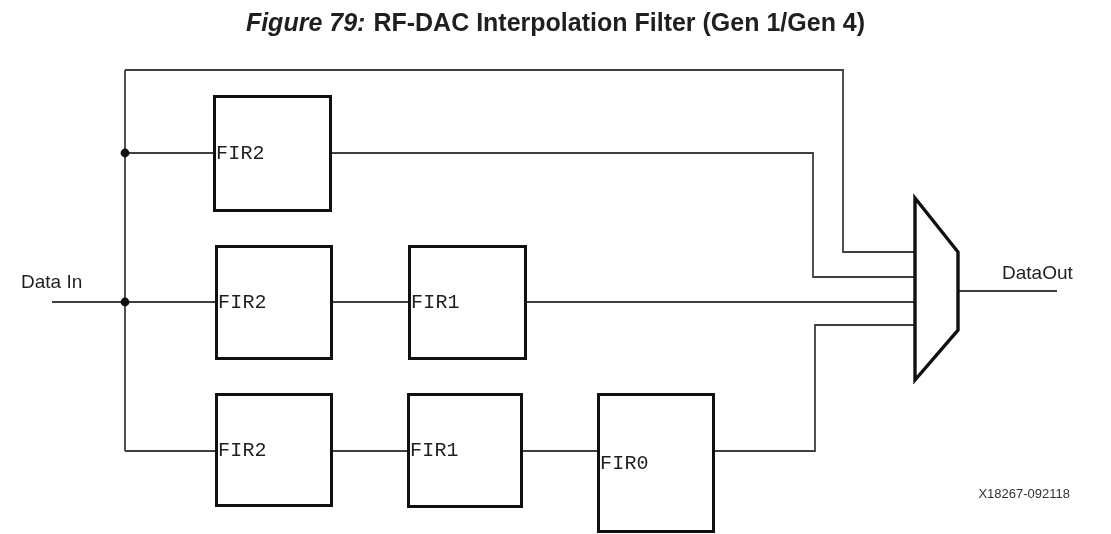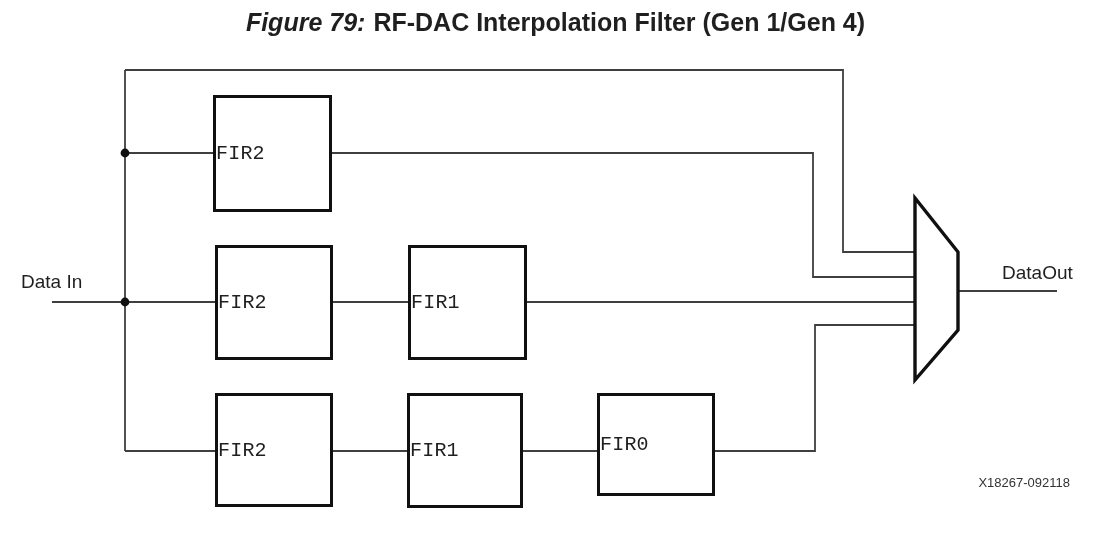--- a/index.html
+++ b/index.html
@@ -27,25 +27,25 @@
     border:3px solid var(--c-outline,#101010);
     background:#ffffff;
     display:flex;align-items:center;justify-content:flex-start;
     font-size:20px;letter-spacing:0.2px;font-family:Liberation Mono, monospace;
   }
   .blk-top-fir2{left:213px;top:95px;width:119px;height:117px;}
   .blk-mid-fir2{left:215px;top:245px;width:118px;height:115px;}
   .blk-mid-fir1{left:408px;top:245px;width:119px;height:115px;}
   .blk-bot-fir2{left:215px;top:393px;width:118px;height:114px;}
   .blk-bot-fir1{left:407px;top:393px;width:116px;height:115px;}
-  .blk-bot-fir0{left:597px;top:393px;width:118px;height:103px;}
+  .blk-bot-fir0{left:597px;top:393px;width:118px;height:140px;}
   .lbl{position:absolute;white-space:nowrap;}
   .lbl-data-in{left:21px;top:271px;font-size:19px;}
   .lbl-data-out{left:982px;top:262px;font-size:19px;margin-left:20px;}
-  .lbl-watermark{left:958px;top:475px;width:112px;text-align:right;font-size:13px;color:#333;}
+  .lbl-watermark{left:958px;top:486px;width:112px;text-align:right;font-size:13px;color:#333;}
 </style>
 </head>
 <body>
 
 <div class="stage">
 
   <div class="fig-title">
     <span class="fig-label">Figure 79:</span><span class="fig-name">RF-DAC Interpolation Filter (Gen 1/Gen 4)</span>
   </div>
 

